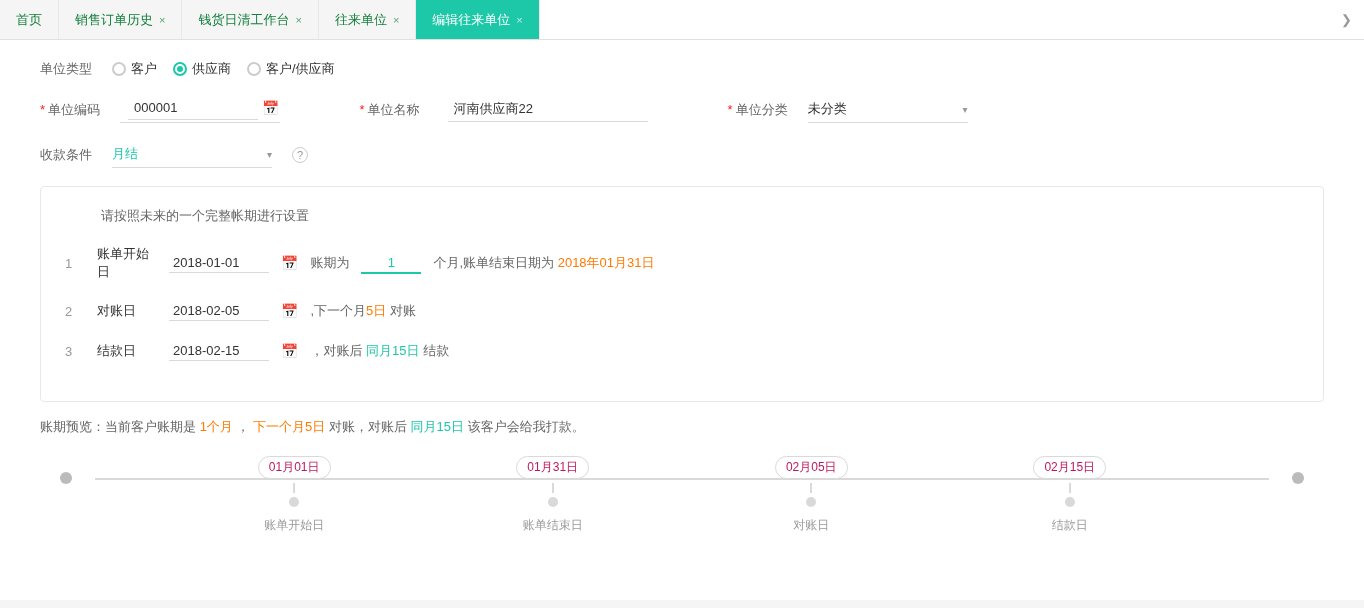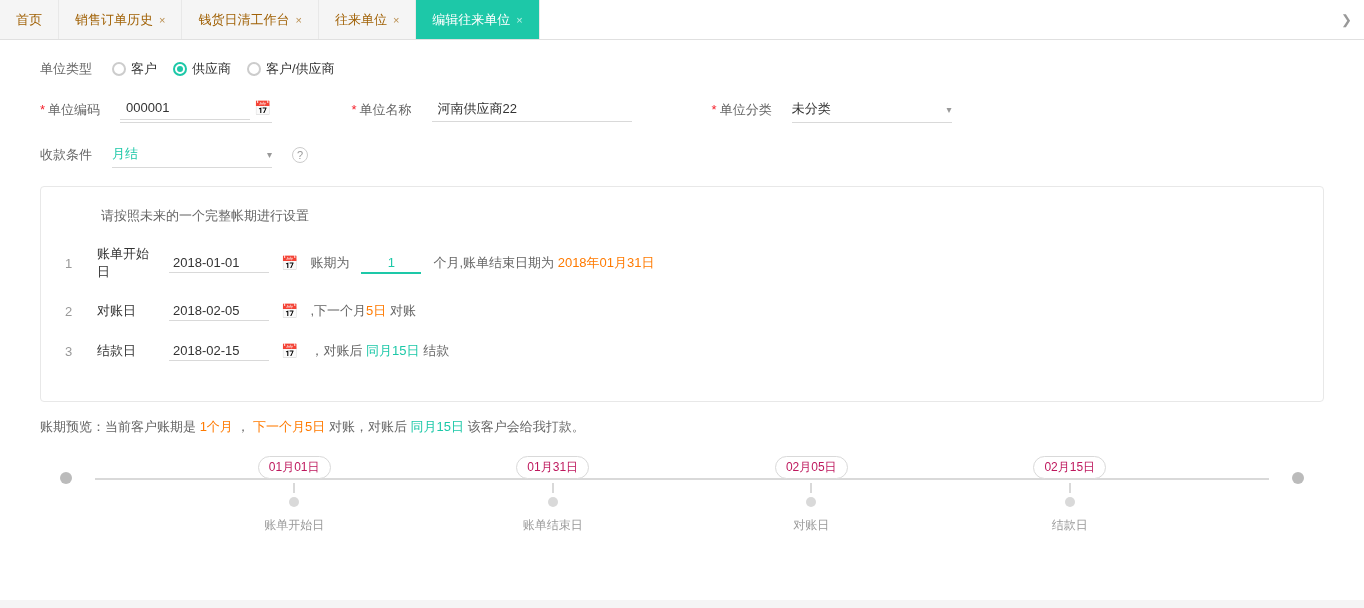--- a/index.html
+++ b/index.html
@@ -12,21 +12,21 @@
       background: #fff;
       border-bottom: 1px solid #e0e0e0;
       height: 40px;
     }
     .tab {
       display: flex;
       align-items: center;
       padding: 0 16px;
       cursor: pointer;
       font-size: 13px;
-      color: #a16207;
+      color: #15803d;
       border-right: 1px solid #e8e8e8;
       white-space: nowrap;
       gap: 6px;
       background: #f5f5f5;
     }
     .tab.active {
       background: #1dc8a8;
       color: #fff;
     }
     .tab .close-btn {
@@ -101,20 +101,21 @@
 
     
     .input-field {
       border: none;
       border-bottom: 1px solid #d9d9d9;
       outline: none;
       padding: 4px 6px;
       font-size: 13px;
       color: #333;
       background: transparent;
+      margin-left: 8px;
     }
     .input-wrapper {
       display: flex;
       align-items: center;
       border-bottom: 1px solid #d9d9d9;
       padding-bottom: 2px;
       gap: 4px;
     }
 
     

